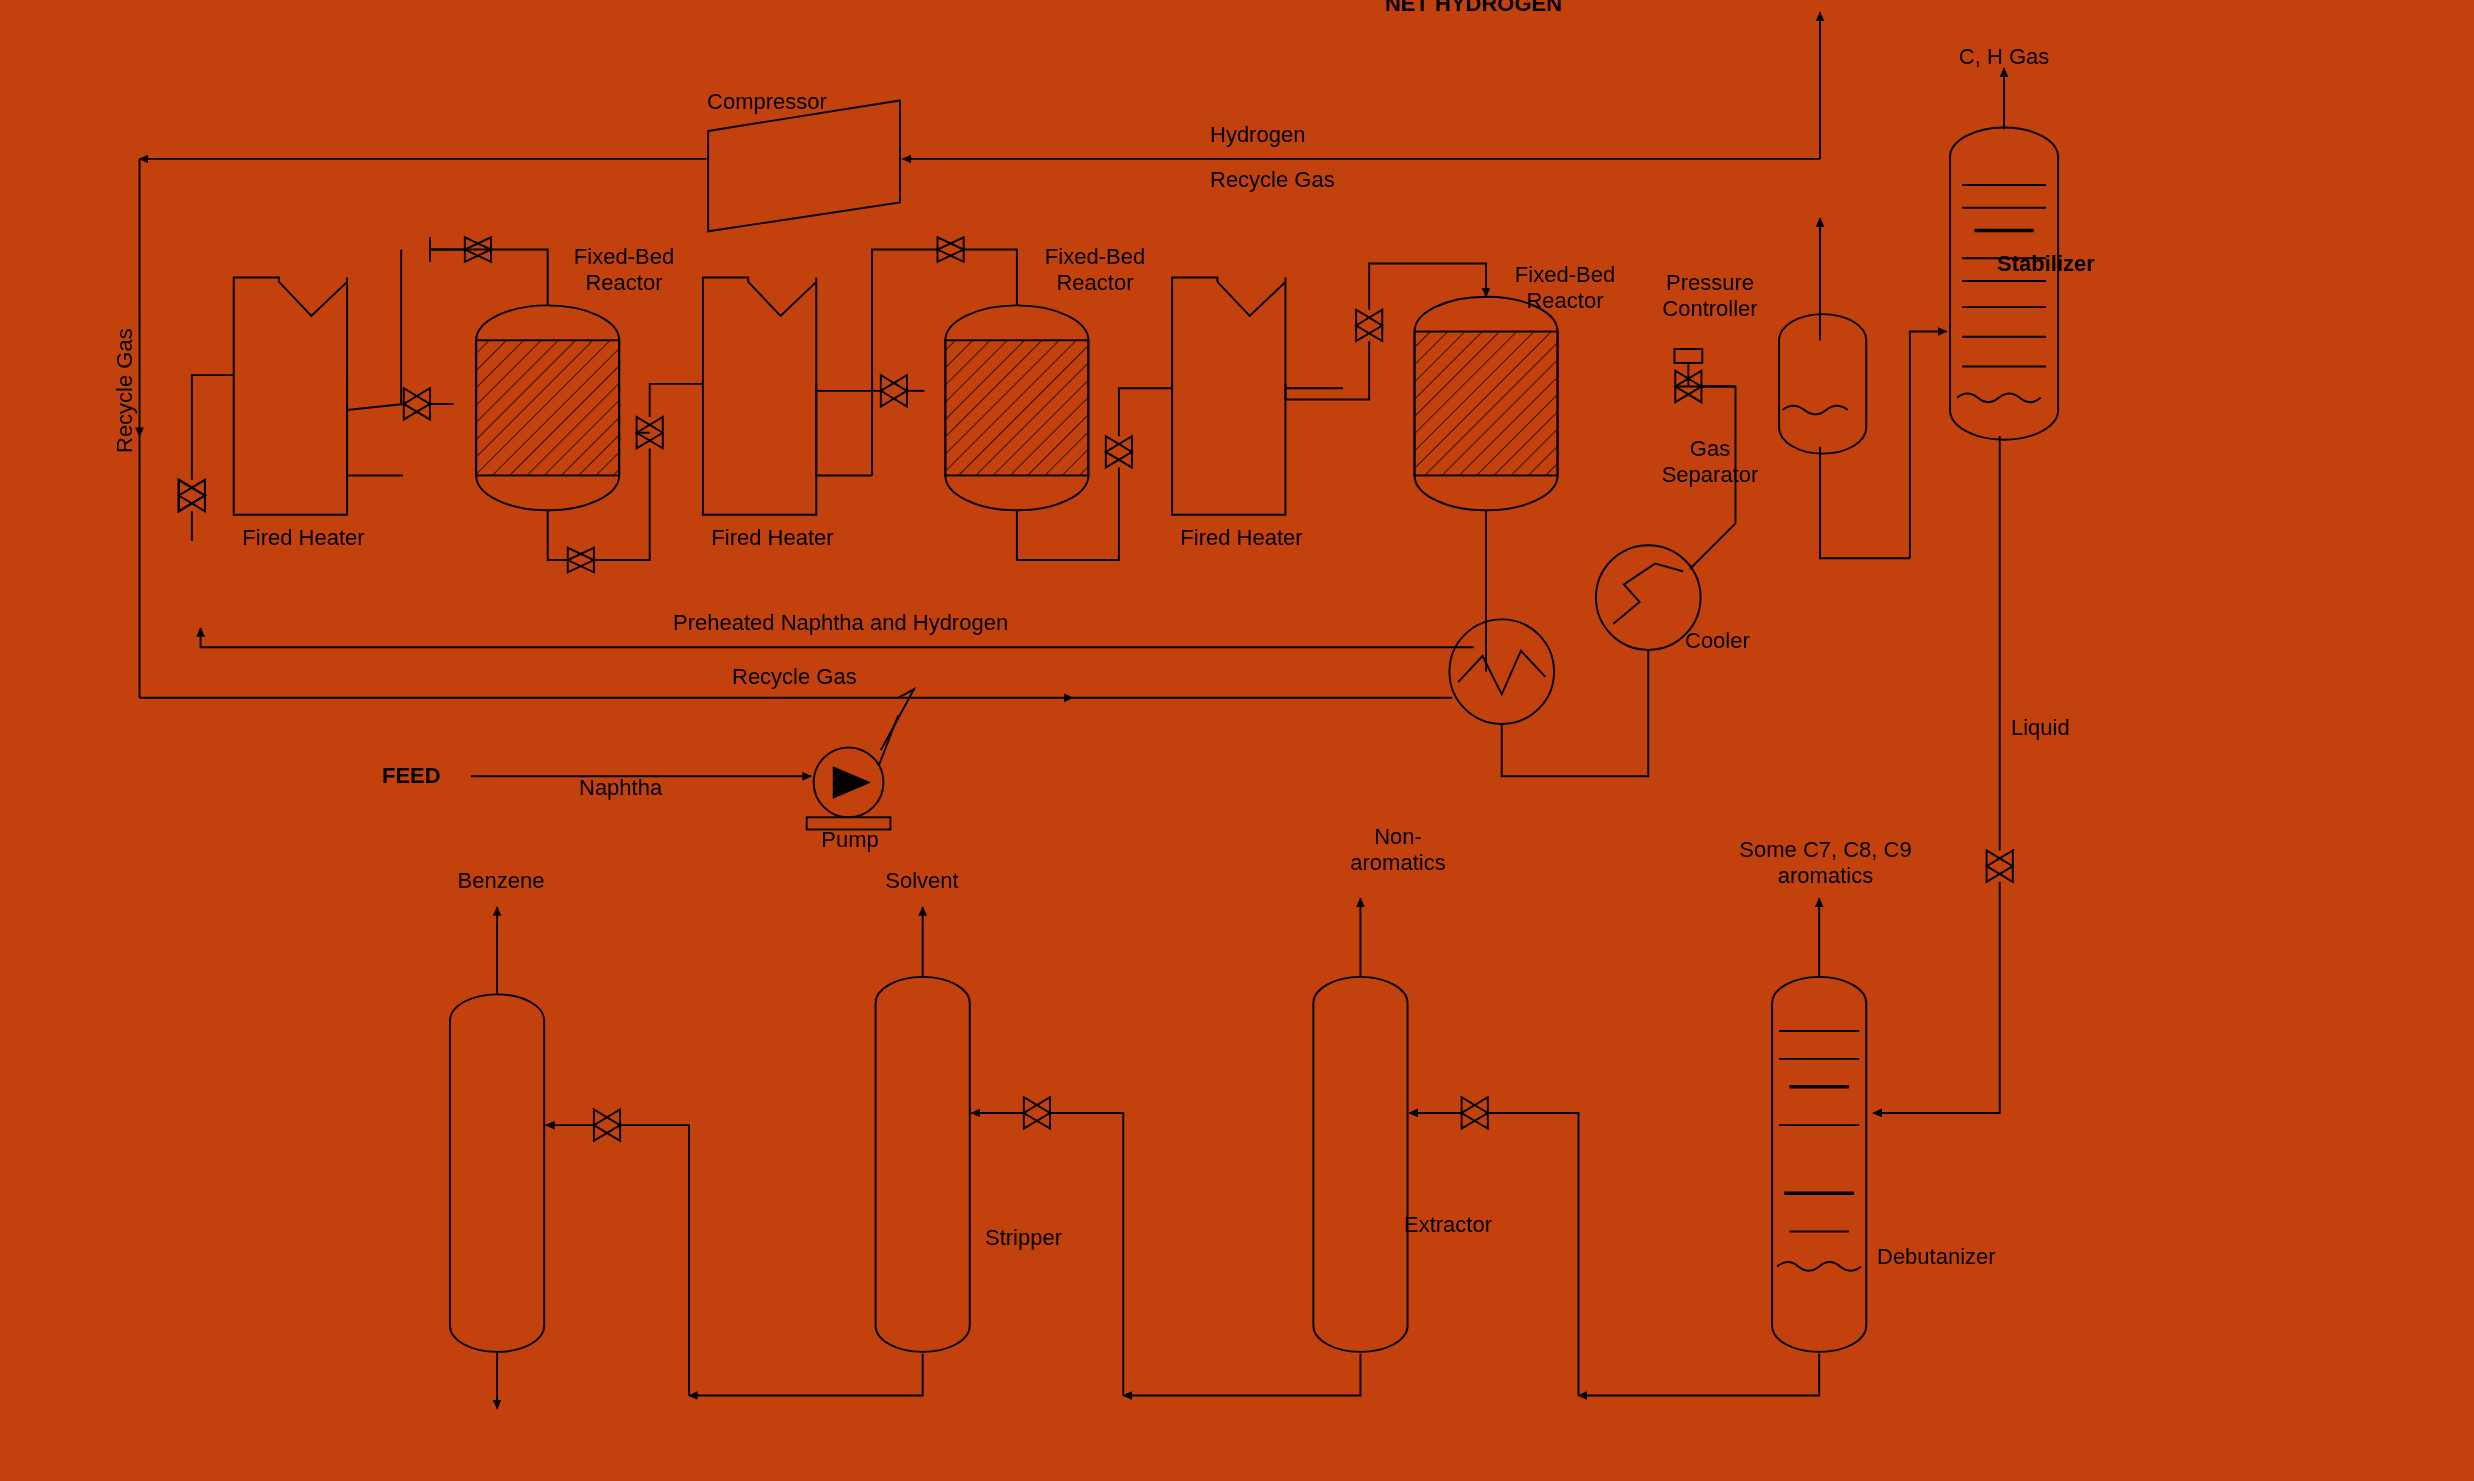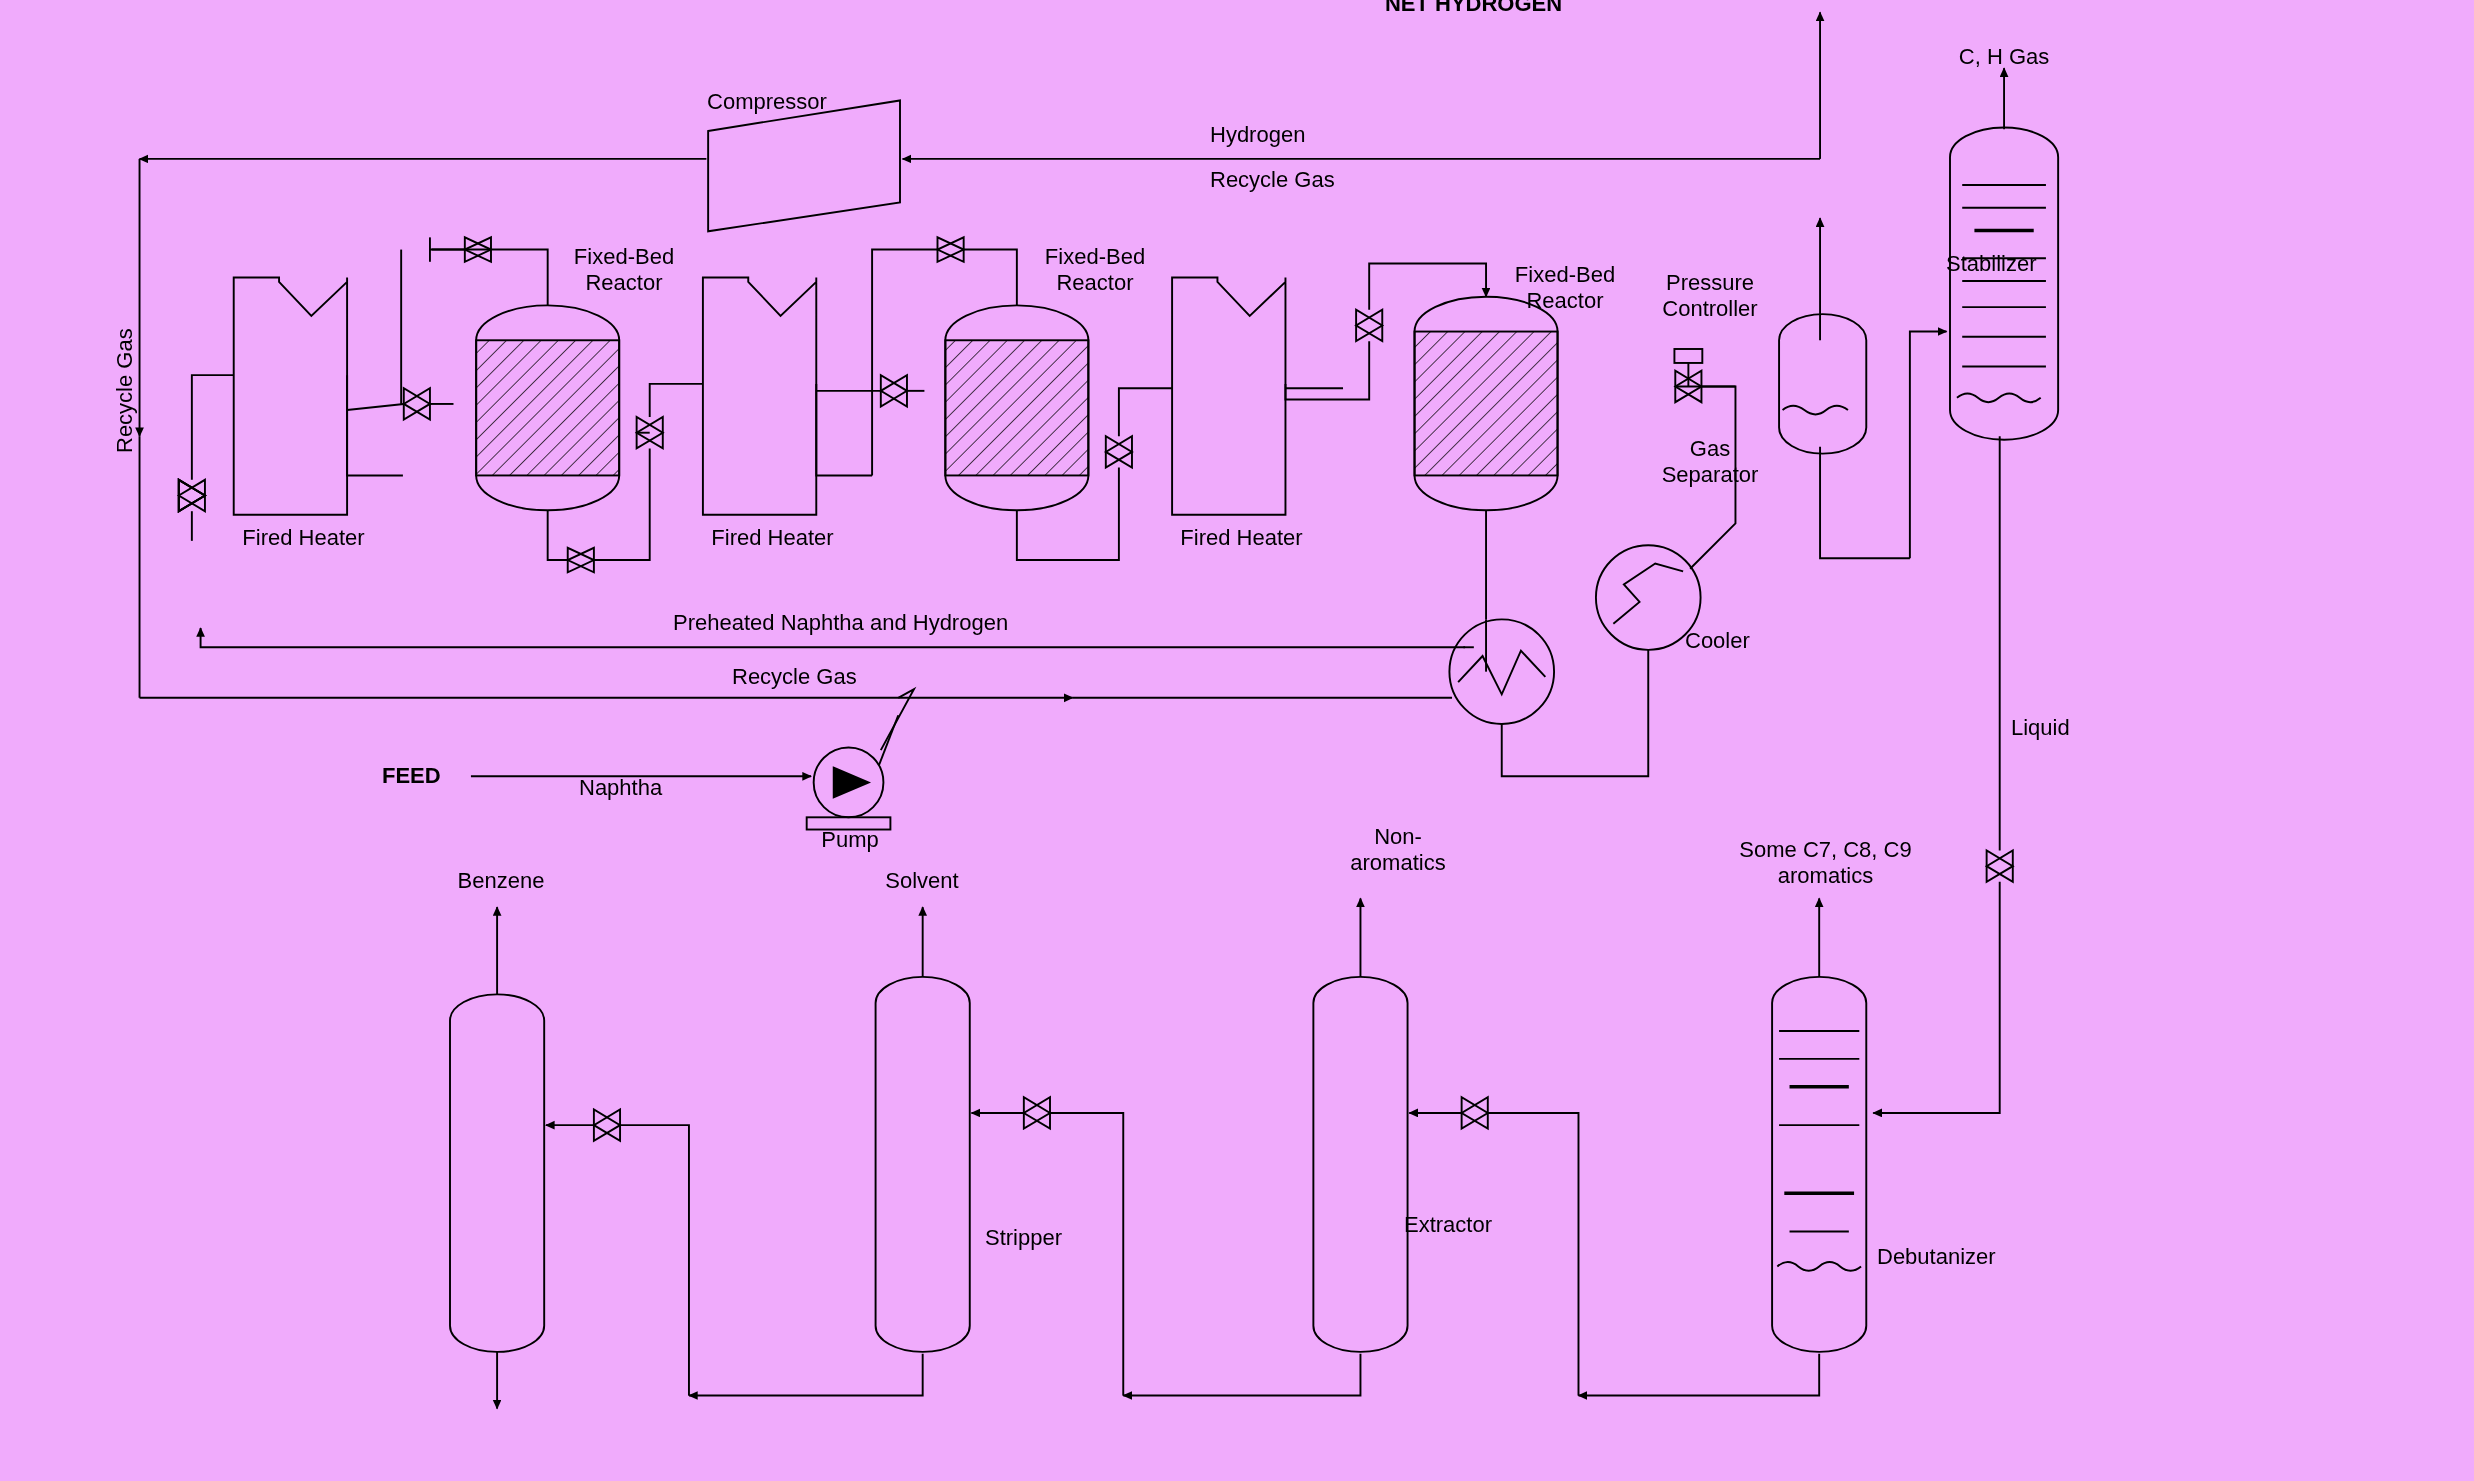--- a/index.html
+++ b/index.html
@@ -8,21 +8,21 @@
     background: #ffffff;
   }
   body {
     font-family: "Liberation Sans", sans-serif;
     color: #000000;
   }
   #canvas {
     position: relative;
     width: 2475px;
     height: 1482px;
-    background: #f0abfc;
+    background: #c2410c;
     overflow: hidden;
   }
   #flow-svg {
     position: absolute;
     left: 0;
     top: 0;
     width: 2475px;
     height: 1482px;
   }
   .lbl {
@@ -368,21 +368,21 @@
 
   <div class="lbl center" style="left:225px; top:525px; width:157px;">Fired Heater</div>
   <div class="lbl center" style="left:694px; top:525px; width:157px;">Fired Heater</div>
   <div class="lbl center" style="left:1163px; top:525px; width:157px;">Fired Heater</div>
 
   <div class="lbl center" style="left:1627px; top:270px; width:166px; white-space:pre-line;">Pressure
 Controller</div>
   <div class="lbl center" style="left:1627px; top:436px; width:166px; white-space:pre-line;">Gas
 Separator</div>
 
-  <div class="lbl" style="left:1946px; top:251px;">Stabilizer</div>
+  <div class="lbl" style="left:1997px; top:251px;font-weight:bold;">Stabilizer</div>
   <div class="lbl center" style="left:1917px; top:44px; width:174px;">C, H Gas</div>
 
   <div class="lbl" style="left:1685px; top:628px;">Cooler</div>
 
   <div class="lbl" style="left:673px; top:610px;">Preheated Naphtha and Hydrogen</div>
   <div class="lbl" style="left:732px; top:664px;">Recycle Gas</div>
 
   <div class="lbl bold" style="left:382px; top:763px;">FEED</div>
   <div class="lbl" style="left:579px; top:775px;">Naphtha</div>
   <div class="lbl center" style="left:802px; top:827px; width:96px;">Pump</div>

